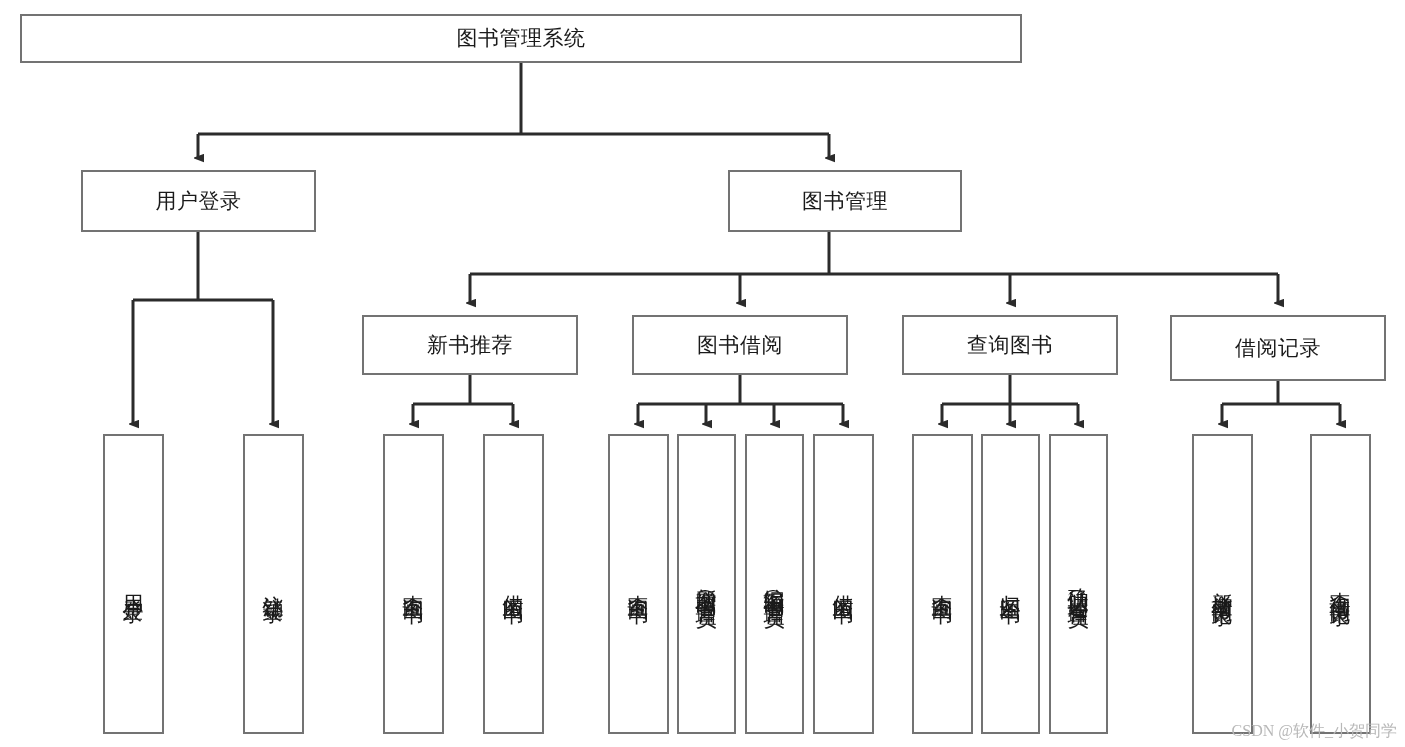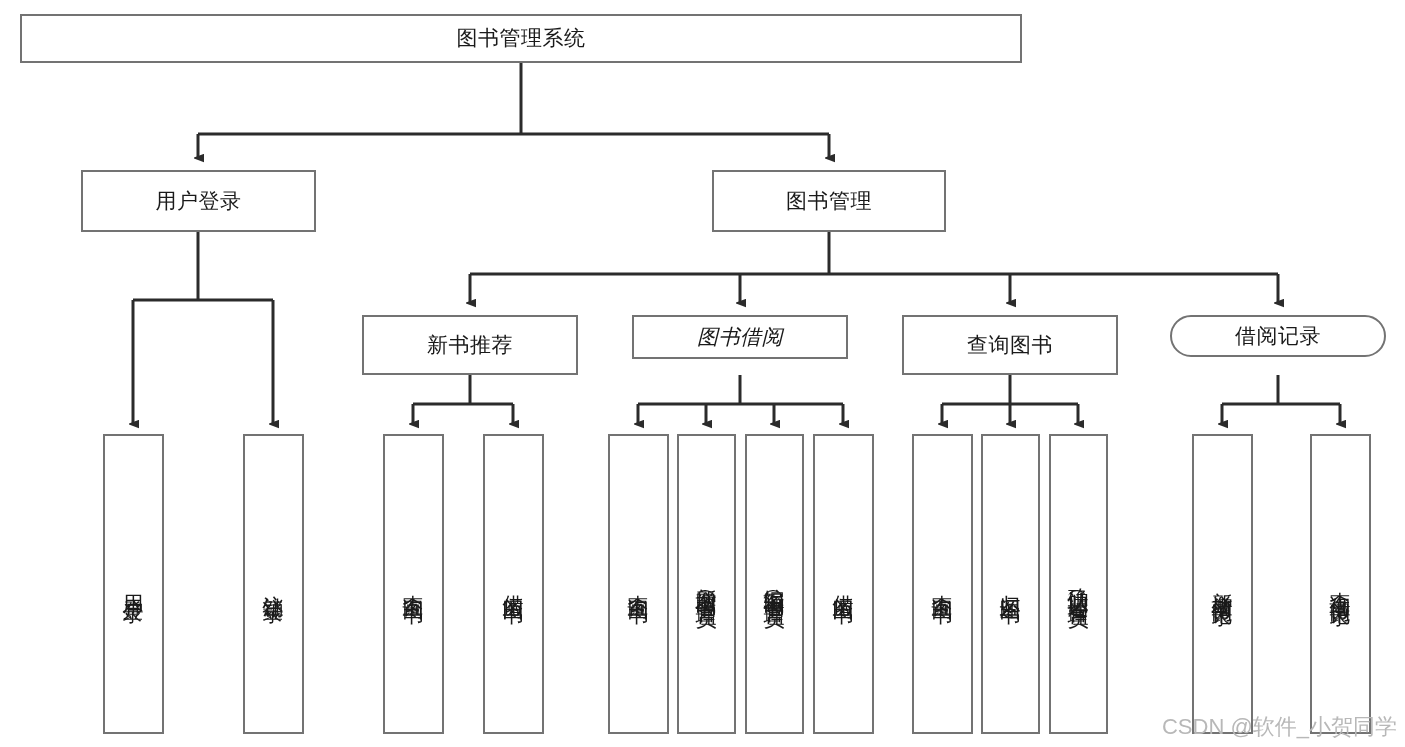--- a/index.html
+++ b/index.html
@@ -48,25 +48,25 @@
     text-orientation: upright;
     font-size: 21px;
     letter-spacing: 3px;
     line-height: 1;
     max-height: 100%;
   }
   .watermark {
     position: absolute;
     right: 8px;
     bottom: 5px;
-    font-size: 22px;
+    font-size: 16px;
     color: #b8b8b8;
     z-index: 20;
     white-space: nowrap;
-    font-family: Liberation Sans, sans-serif;
+    font-family: Liberation Serif, serif;
   }
 </style>
 </head>
 <body>
 
 <div id="canvas">
 
   <svg id="wires" viewBox="0 0 1405 747" xmlns="http://www.w3.org/2000/svg">
     <defs>
       <marker id="arrow" markerWidth="10" markerHeight="10" refX="4.2" refY="6" orient="auto" markerUnits="userSpaceOnUse">
@@ -118,37 +118,37 @@
   </svg>
 
   <div class="node h" style="left:20px; top:14px; width:1002px; height:49px;">
     <span class="label">图书管理系统</span>
   </div>
 
   <div class="node h" style="left:81px; top:170px; width:235px; height:62px;">
     <span class="label">用户登录</span>
   </div>
 
-  <div class="node h" style="left:712px; top:170px; width:234px; height:62px;">
+  <div class="node h" style="left:728px; top:170px; width:234px; height:62px;">
     <span class="label">图书管理</span>
   </div>
 
   <div class="node h" style="left:362px; top:315px; width:216px; height:60px;justify-content:center;">
     <span class="label">新书推荐</span>
   </div>
 
-  <div class="node h" style="left:632px; top:315px; width:216px; height:44px;font-style:italic;">
+  <div class="node h" style="left:632px; top:315px; width:216px; height:60px;">
     <span class="label">图书借阅</span>
   </div>
 
   <div class="node h" style="left:902px; top:315px; width:216px; height:60px;">
     <span class="label">查询图书</span>
   </div>
 
-  <div class="node h" style="left:1170px; top:315px; width:216px; height:42px;border-radius:22px;">
+  <div class="node h" style="left:1170px; top:315px; width:216px; height:66px;">
     <span class="label">借阅记录</span>
   </div>
 
   <div class="node v" style="left:103px; top:434px; width:61px; height:300px;">
     <span class="label">用户登录</span>
   </div>
 
   <div class="node v" style="left:243px; top:434px; width:61px; height:300px;">
     <span class="label">注销登录</span>
   </div>

